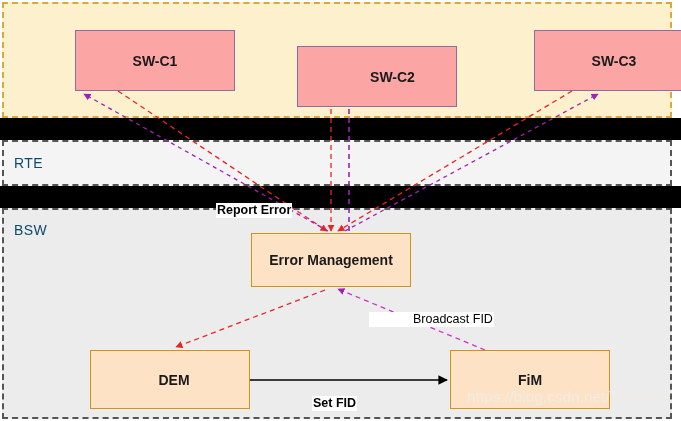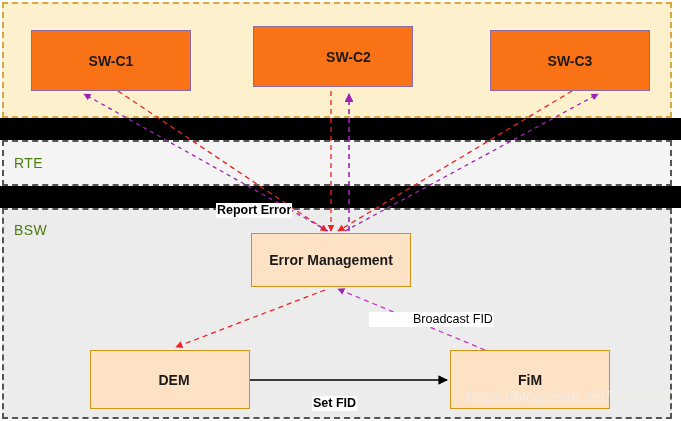--- a/index.html
+++ b/index.html
@@ -52,52 +52,53 @@
     left: 0;
     width: 681px;
     background: #000000;
   }
   .band-black.b1 { top: 118px; height: 22px; }
   .band-black.b2 { top: 186px; height: 22px; }
 
   .layer-label {
     position: absolute;
     font-size: 14px;
-    color: #4d7c0f;
+    color: #0c4a6e;
     letter-spacing: 0.4px;
     white-space: nowrap;
   }
   .layer-label.rte { left: 14px; top: 155px; }
   .layer-label.bsw { left: 14px; top: 222px; }
 
   
   .node {
     position: absolute;
     box-sizing: border-box;
     display: flex;
     align-items: center;
     justify-content: center;
     font-size: 14px;
     font-weight: bold;
     color: #1a1a1a;
     text-align: center;
   }
   .node.swc {
-    background: #f97316;
+    background: #fca5a5;
     border: 1.6px solid #8d6ba6;
     height: 61px;
     width: 160px;
+    margin-left: 44px;
   }
   .node.bsw-mod {
     background: #fde2c6;
     border: 1.6px solid #cf9413;
   }
 
   #swc1 { left: 31px;  top: 30px; }
-  #swc2 { left: 253px; top: 26px; padding-left: 31px; }
+  #swc2 { left: 253px; top: 46px; padding-left: 31px; }
   #swc3 { left: 490px; top: 30px; }
 
   #errmgmt { left: 251px; top: 233px; width: 160px; height: 54px; }
   #dem     { left: 90px;  top: 350px; width: 160px; height: 59px; padding-left: 8px; }
   #fim     { left: 450px; top: 350px; width: 160px; height: 59px; }
 
   
   .edge-label {
     position: absolute;
     background: #ffffff;

